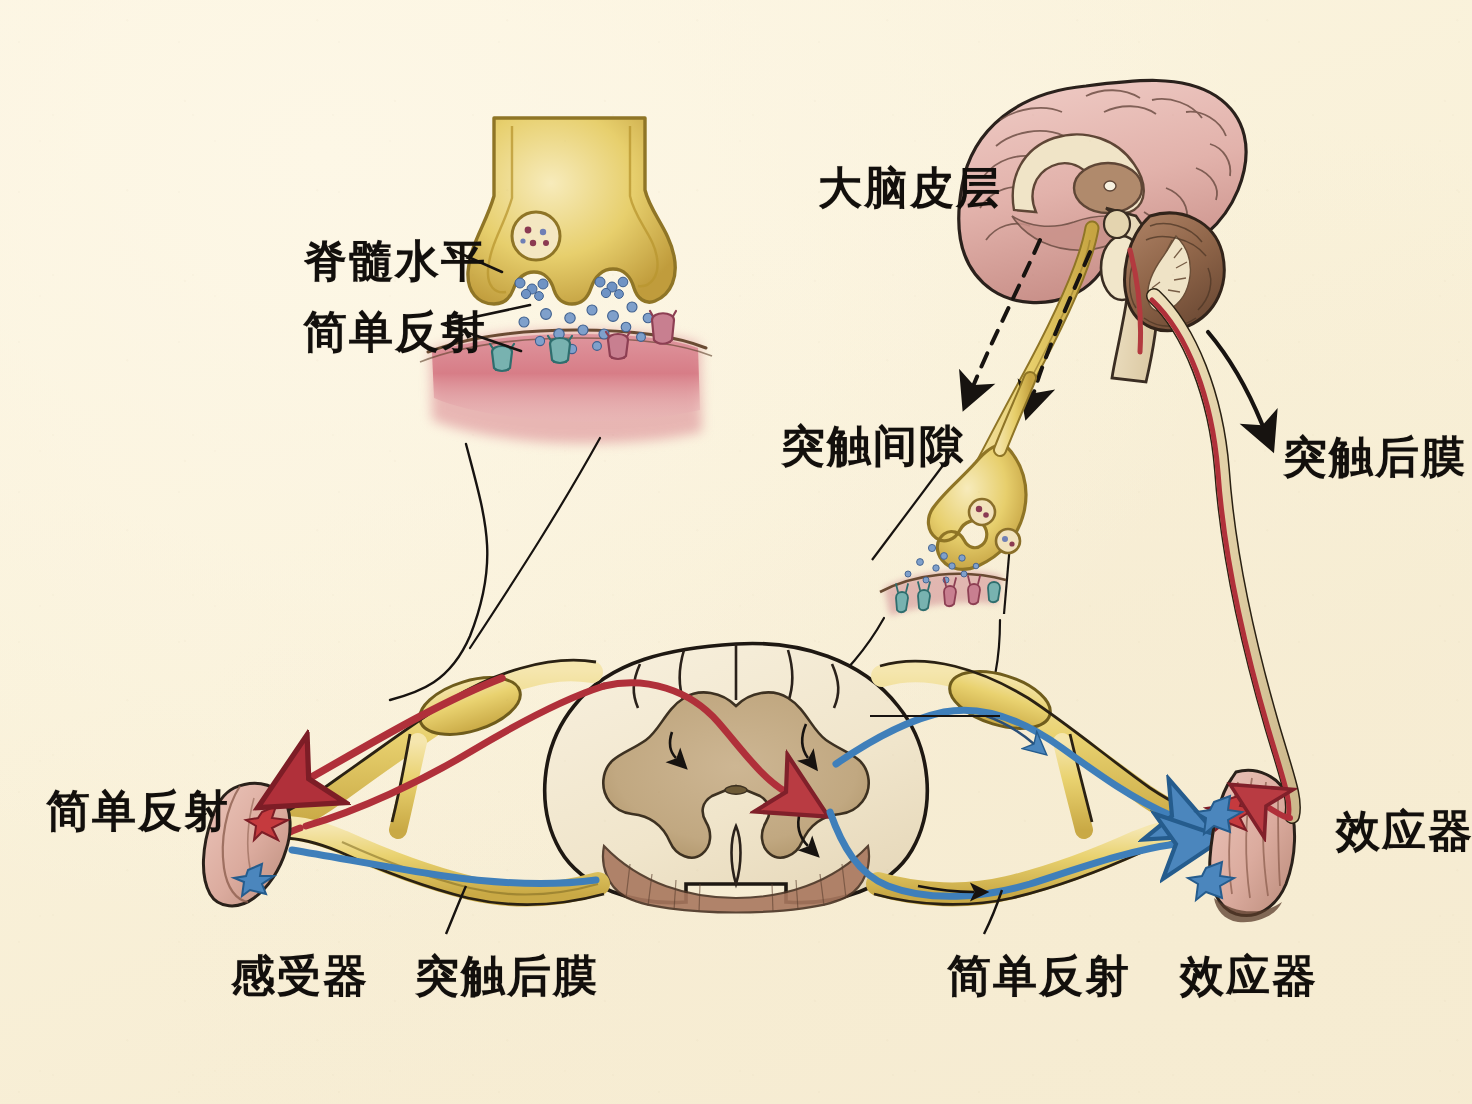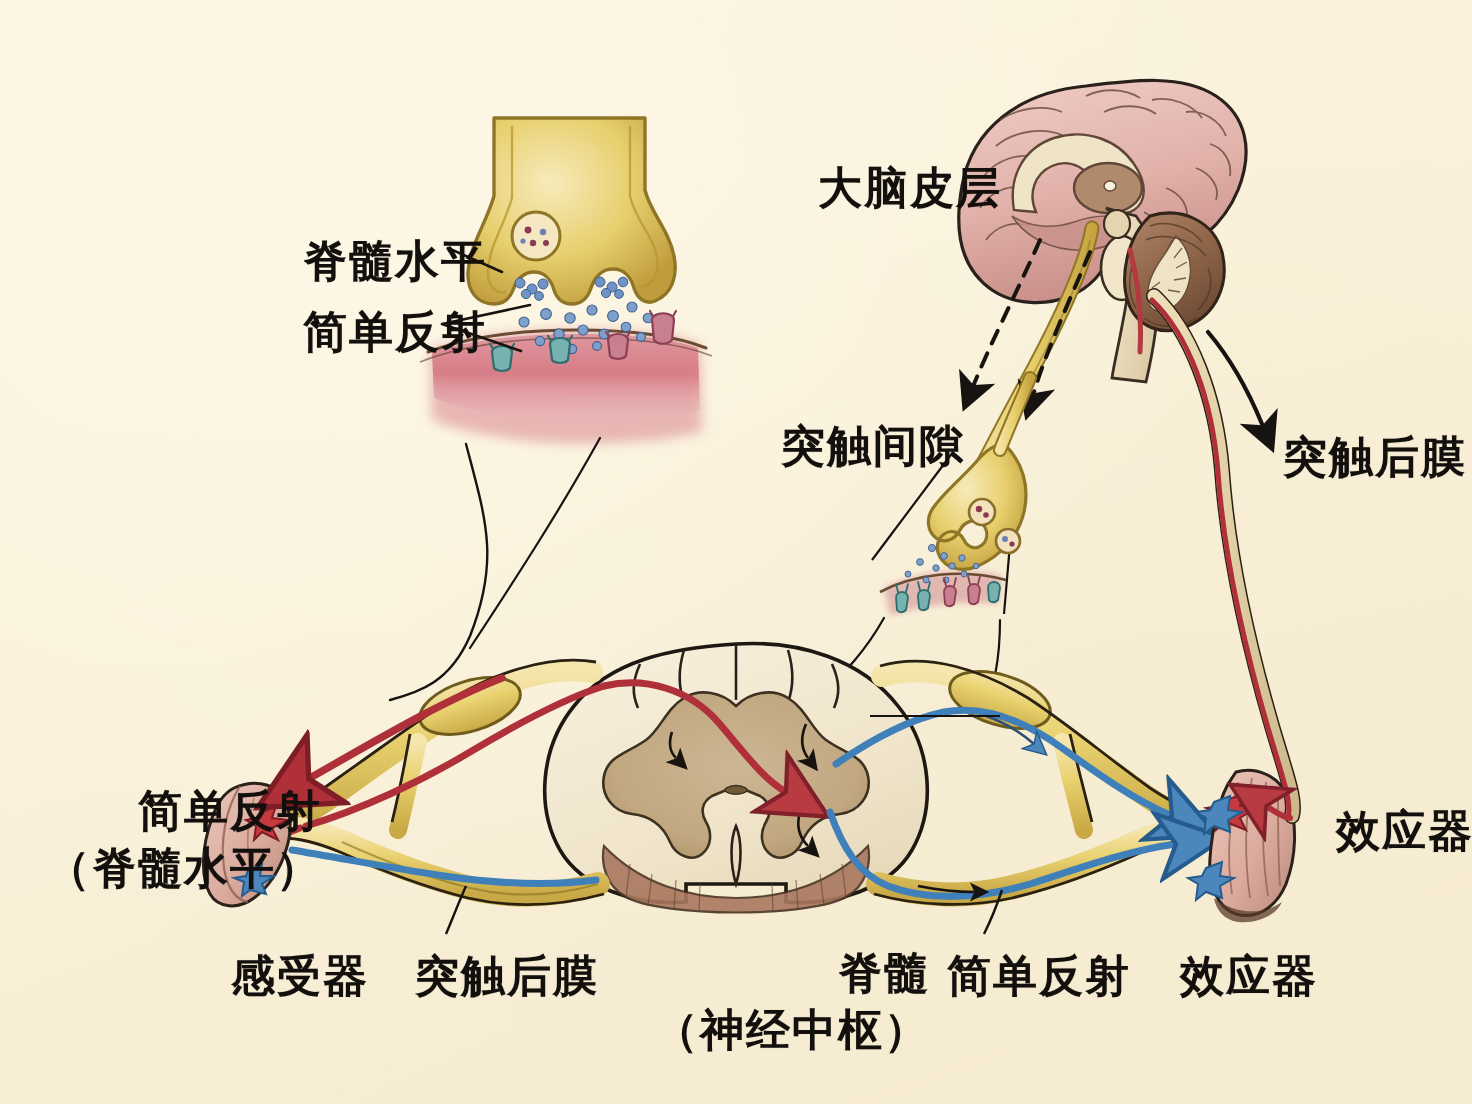--- a/index.html
+++ b/index.html
@@ -541,21 +541,16 @@
   <div class="lbl s40" style="left:781px;top:418px">突触间隙</div>
   <div class="lbl s40" style="left:1283px;top:429px">突触后膜</div>
   <div class="lbl s40" style="left:1336px;top:803px">效应器</div>
   <div class="lbl s40" style="left:231px;top:948px">感受器</div>
   <div class="lbl s40" style="left:415px;top:948px">突触后膜</div>
   <div class="lbl s40" style="left:947px;top:948px">简单反射</div>
   <div class="lbl s40" style="left:1180px;top:948px">效应器</div>
 
   <div class="lbl s40 two" style="left:46px;top:786px">
     <div>简单反射</div>
-    <div>（脊髓水平）</div>
   </div>
 
-  <div class="lbl s40 two" style="left:654px;top:948px">
-    <div>脊髓</div>
-    <div>（神经中枢）</div>
-  </div>
 
 </div>
 
 </body></html>

